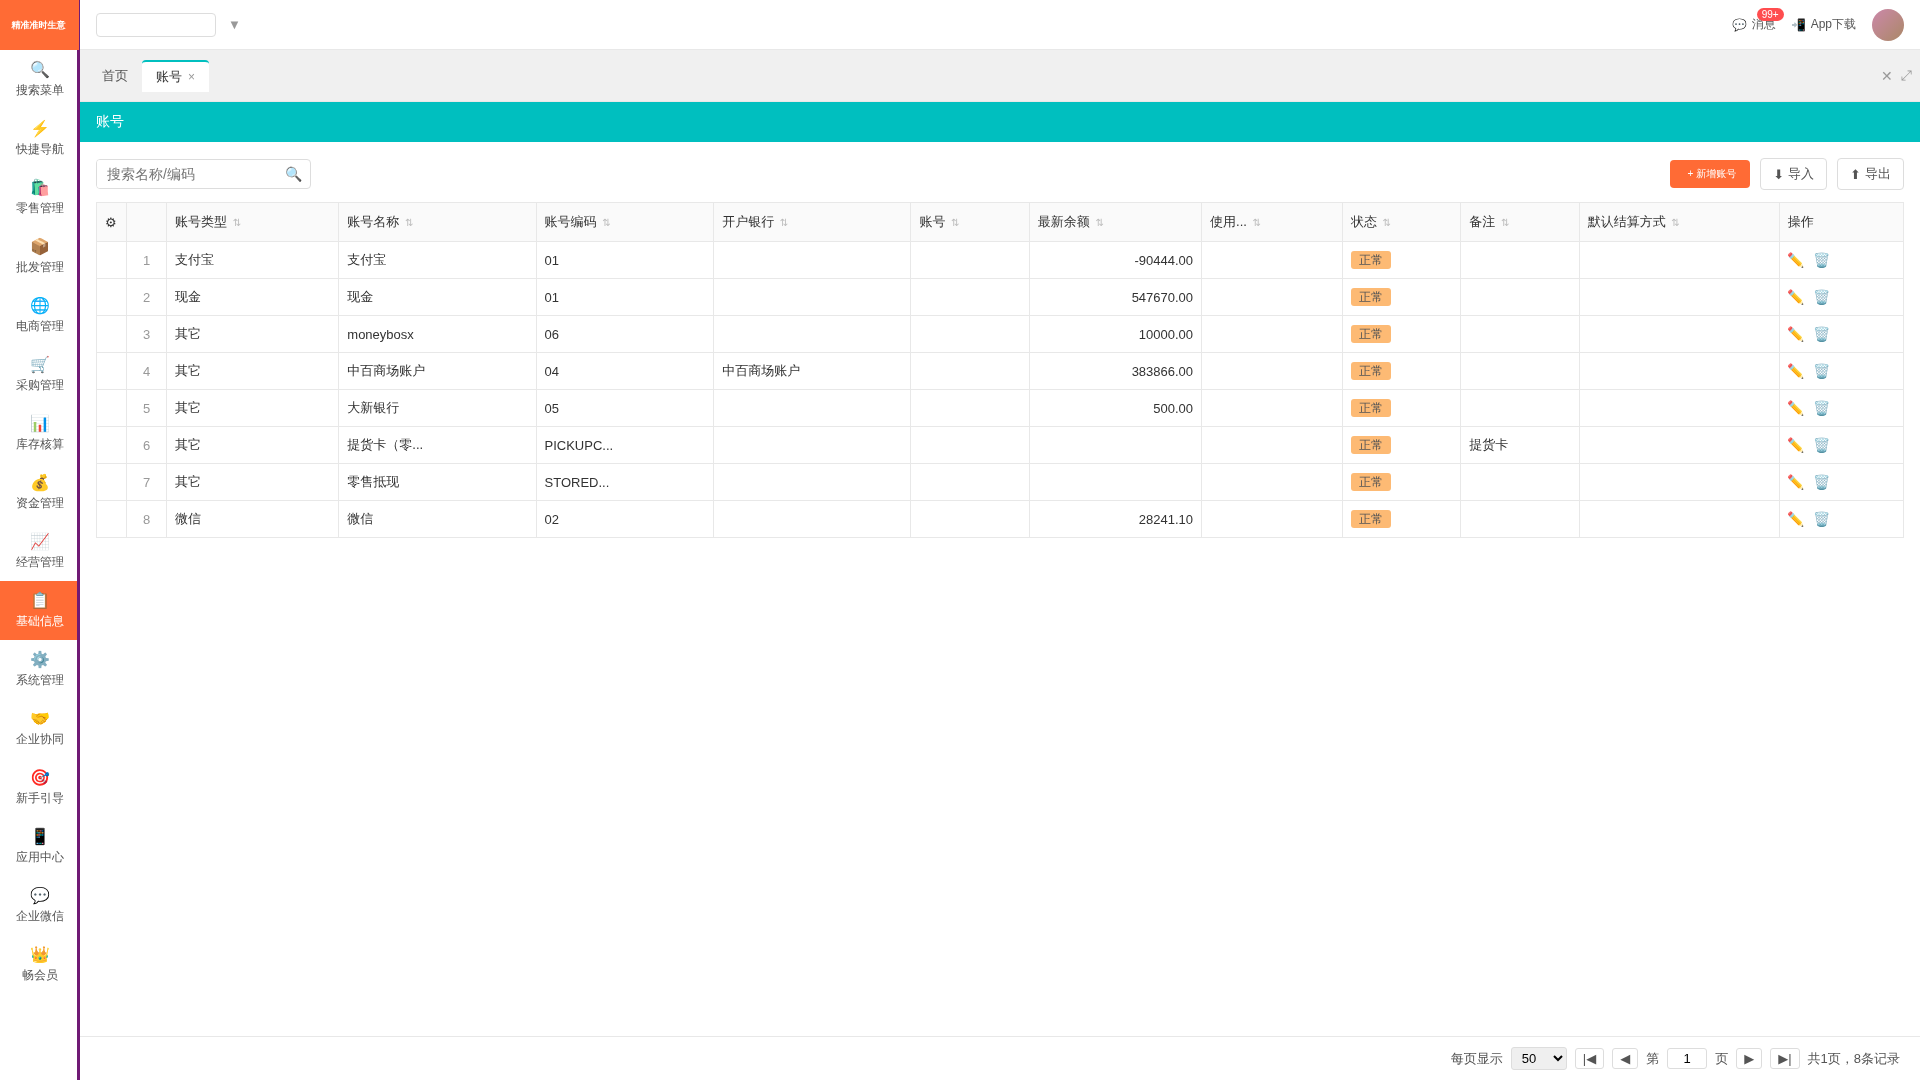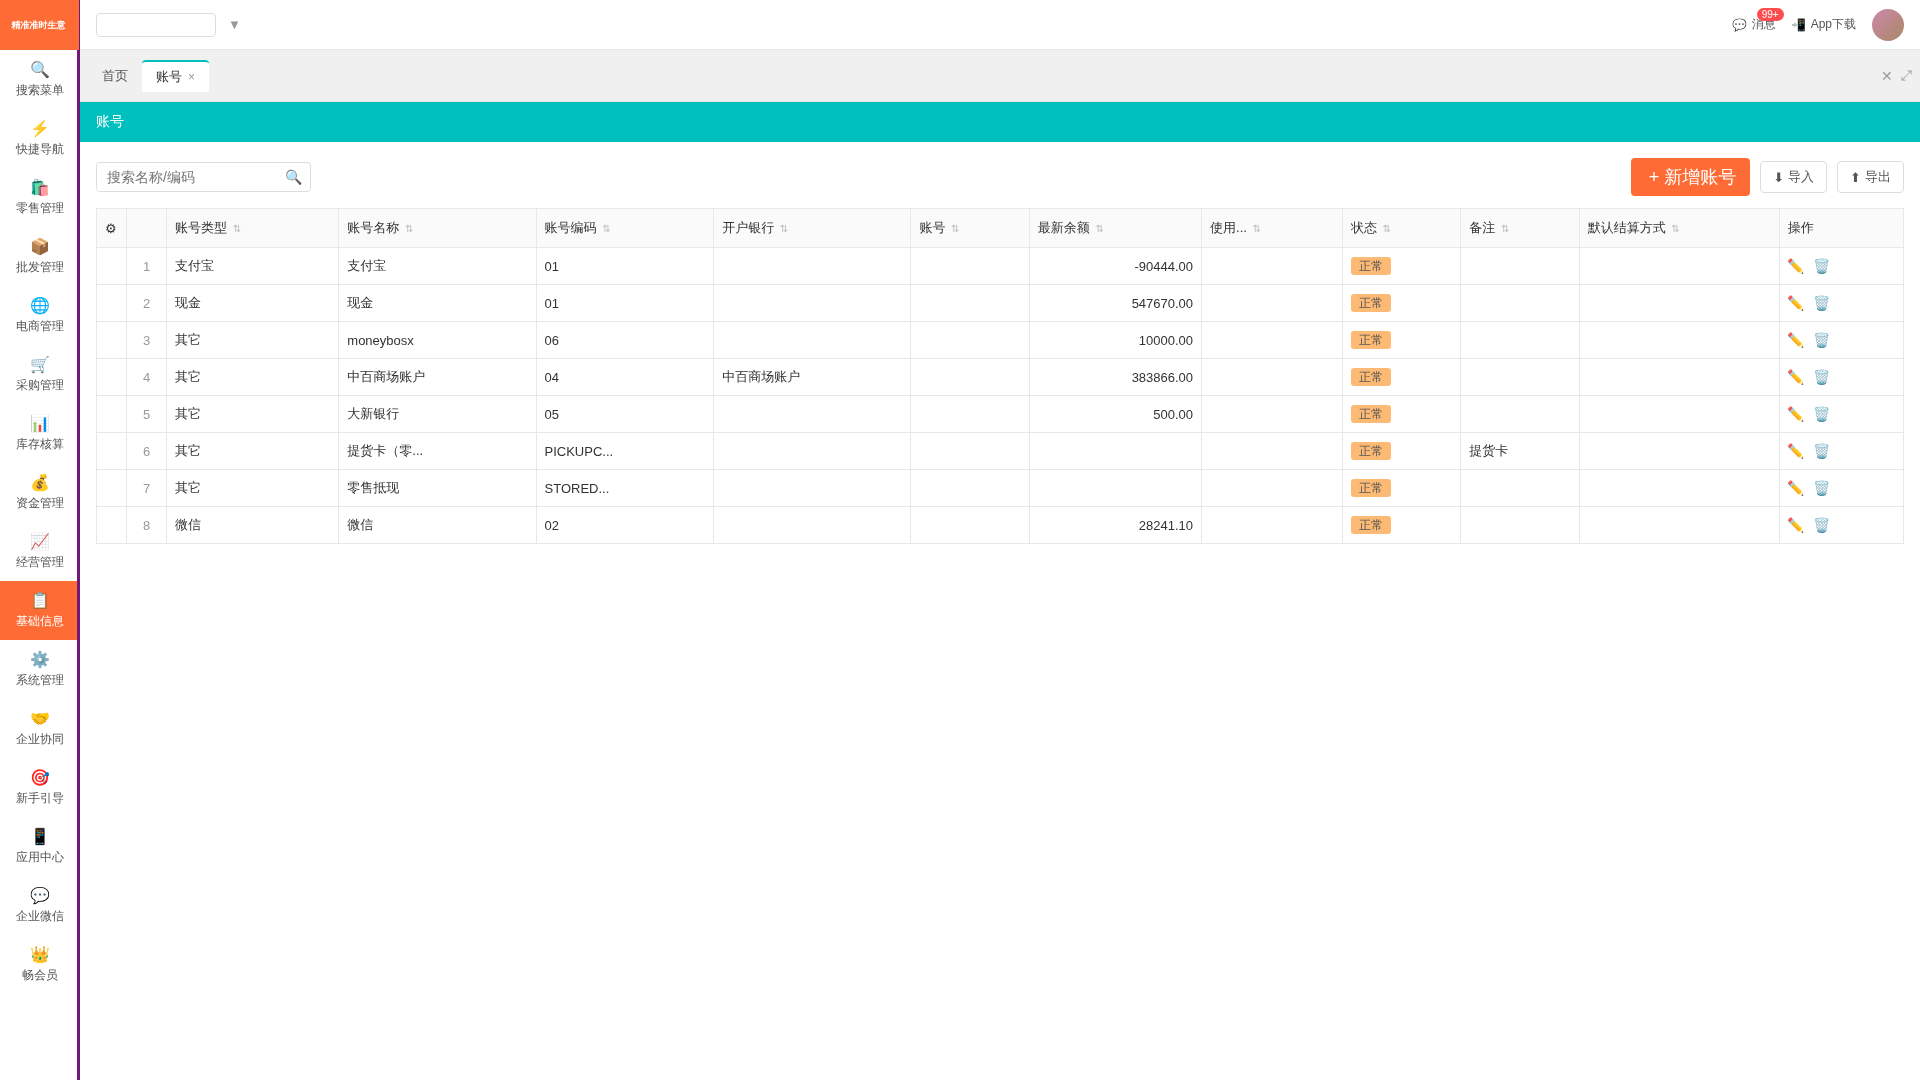--- a/index.html
+++ b/index.html
@@ -196,21 +196,21 @@
       align-items: center;
       gap: 10px;
     }
     .btn-primary {
       background: #ff6b35;
       color: white;
       border: none;
       border-radius: 4px;
       padding: 7px 14px;
       cursor: pointer;
-      font-size: 18px;
+      font-size: 10px;
       display: flex;
       align-items: center;
       gap: 4px;
     }
     .btn-outline {
       background: white;
       color: #555;
       border: 1px solid #ddd;
       border-radius: 4px;
       padding: 6px 12px;
@@ -691,14 +691,29 @@
           <span class="action-icon">✏️</span>
           <span class="action-icon">🗑️</span>
         </div>
       </td>
     </tr>
         </tbody>
     </table>
 
   </div>
 
+  <div class="pagination">
+    <span>每页显示</span>
+    <select class="page-size-select">
+      <option>50</option>
+      <option>100</option>
+    </select>
+    <button class="page-nav-btn">|◀</button>
+    <button class="page-nav-btn">◀</button>
+    <span>第</span>
+    <input class="page-input" type="text" value="1" style="">
+    <span>页</span>
+    <button class="page-nav-btn">▶</button>
+    <button class="page-nav-btn">▶|</button>
+    <span>共1页，8条记录</span>
+  </div>
 
 </div>
 
 </body></html>

